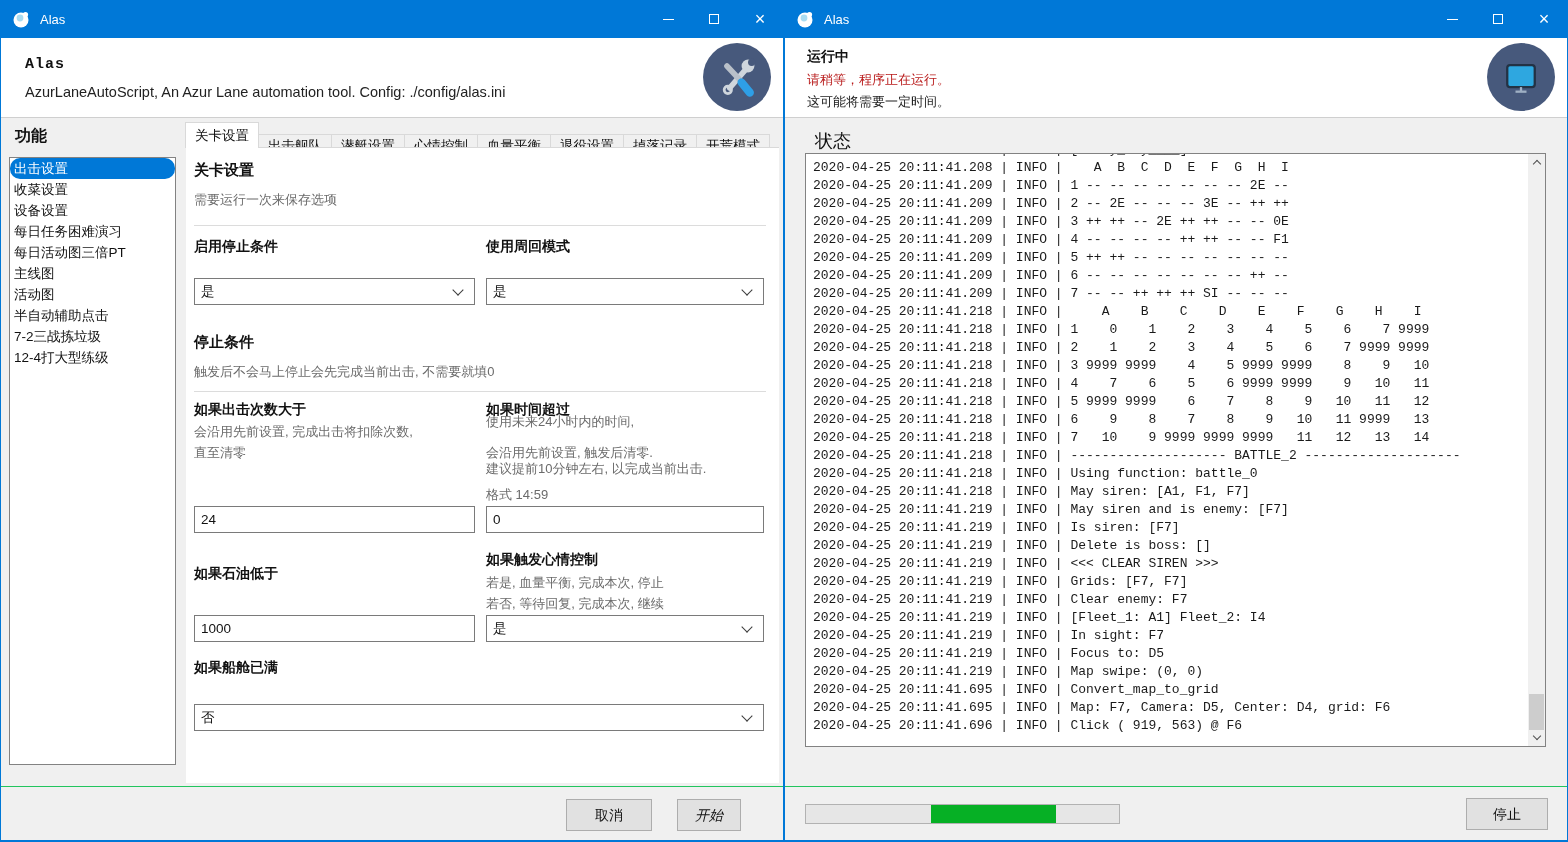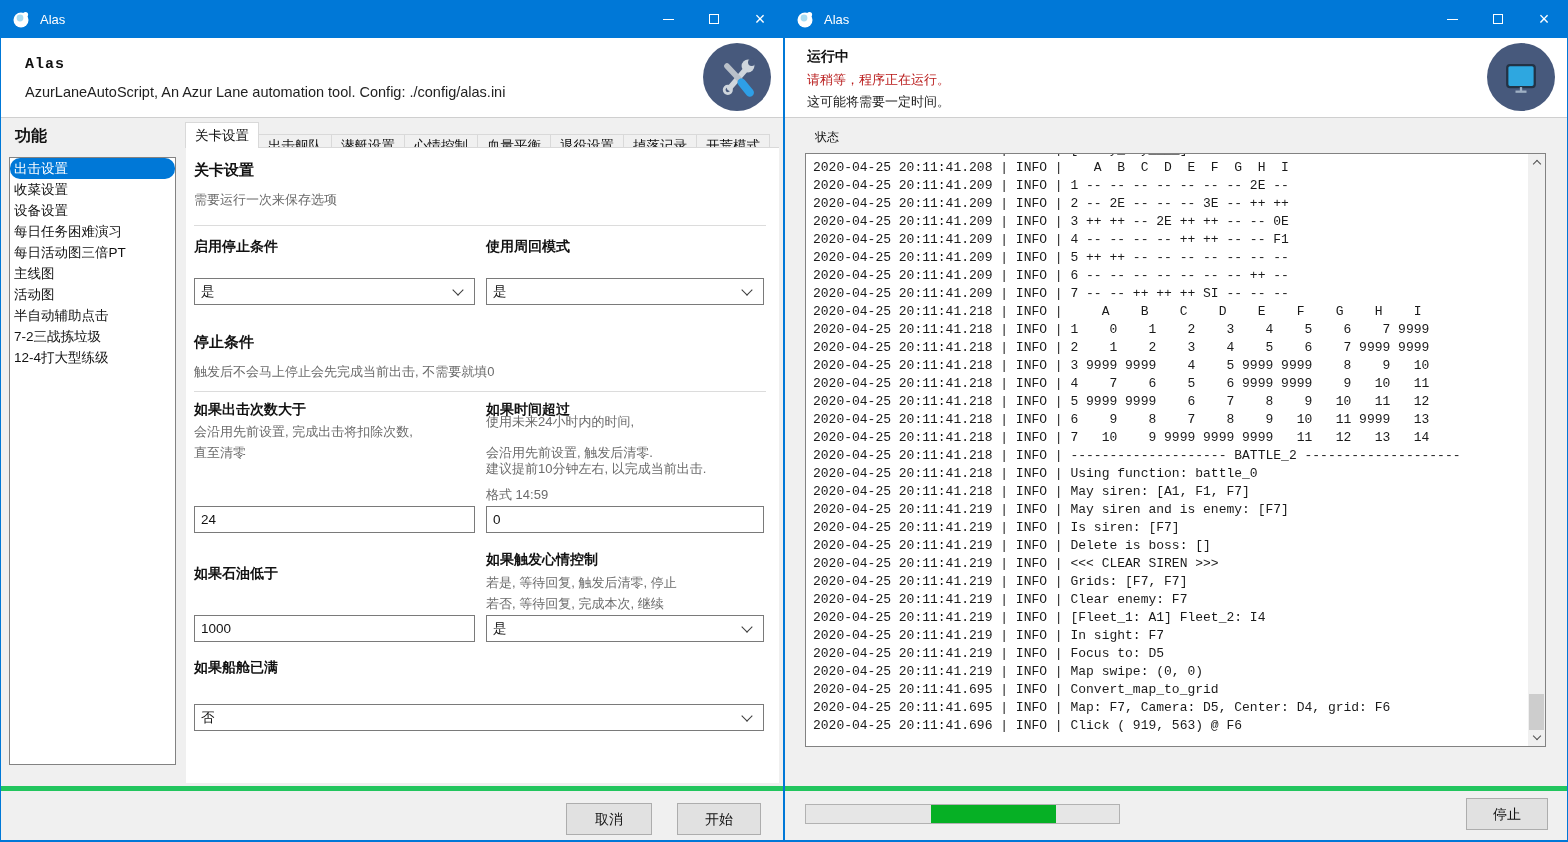--- a/index.html
+++ b/index.html
@@ -58,26 +58,26 @@
 
   .field { position:absolute; height:27px; border:1px solid #7a7a7a; background:#fff;
            font-size:13.5px; color:#111; padding-left:6px; font-family:"Liberation Sans",sans-serif; }
   input.field { outline:none; }
   .selectbox { display:flex; align-items:center; }
   .selectbox .val { flex:1; }
   .chev { width:8px; height:8px; border-right:1px solid #3c3c3c; border-bottom:1px solid #3c3c3c;
           transform:rotate(45deg); margin-right:12px; margin-top:-4px; }
 
   .footer { position:absolute; left:0; right:0; top:786px; bottom:0; background:#f0f0f0;
-            border-top:5px solid #22c55e; }
+            border-top:1px solid #22c55e; }
   .btn { position:absolute; top:12px; height:32px; background:#e1e1e1; border:1px solid #adadad;
          font-size:14px; color:#111; text-align:center; line-height:30px; cursor:default; }
 
   
-  .status-label { position:absolute; left:30px; top:129px; font-size:12px; color:#111; }
+  .status-label { position:absolute; left:30px; top:129px; font-size:18px; color:#111; }
   .logbox { position:absolute; left:20px; top:153px; width:741px; height:594px; background:#fff;
             border:1px solid #828282; overflow:hidden; }
   .loglines { position:absolute; left:7px; top:-13px; right:18px;
               font-family:"Liberation Mono","DejaVu Sans Mono",monospace; font-size:13px;
               line-height:18px; color:#1a1a1a; }
   .logline { white-space:pre; height:18px; }
   .vscroll { position:absolute; top:0; right:0; width:17px; height:592px; background:#f0f0f0; }
   .varrow { position:absolute; left:0; width:17px; height:17px; display:flex; align-items:center; justify-content:center; }
   .varrow .chev { margin:0; width:6px; height:6px; border-color:#505050; }
   .varrow.up { top:0; } .varrow.up .chev { transform:rotate(-135deg); margin-top:3px; }
@@ -184,38 +184,38 @@
       <div class="p-abs h2" style="left:300px; top:253px;">如果时间超过</div>
       <div class="p-abs desc" style="left:300px; top:263px;">使用未来24小时内的时间,</div>
       <div class="p-abs desc" style="left:300px; top:294px;">会沿用先前设置, 触发后清零.</div>
       <div class="p-abs desc" style="left:300px; top:310px;">建议提前10分钟左右, 以完成当前出击.</div>
       <div class="p-abs desc" style="left:300px; top:336px;">格式 14:59</div>
       <input class="field" style="left: 8px; top: 358px; width: 281px;" value="24">
       <input class="field" style="left: 300px; top: 358px; width: 278px;" value="0">
 
       <div class="p-abs h2" style="left:8px; top:389px;margin-top:28px;">如果石油低于</div>
       <div class="p-abs h2" style="left:300px; top:403px;">如果触发心情控制</div>
-      <div class="p-abs desc" style="left:300px; top:424px;">若是, 等待回复, 触发后清零, 停止</div>
+      <div class="p-abs desc" style="left:300px; top:424px;">若是, 血量平衡, 完成本次, 停止</div>
       <div class="p-abs desc" style="left:300px; top:445px;">若否, 等待回复, 完成本次, 继续</div>
       <input class="field" style="left: 8px; top: 467px; width: 281px;" value="1000">
       <div class="field selectbox" style="left:300px; top:467px; width:278px;">
         <span class="val">是</span>
         <span class="chev"></span>
       </div>
 
       <div class="p-abs h2" style="left:8px; top:511px;">如果船舱已满</div>
       <div class="field selectbox" style="left:8px; top:556px; width:570px;">
         <span class="val">否</span>
         <span class="chev"></span>
       </div>
     </div>
 
     <div class="footer">
       <div class="btn" style="left:565px; width:86px;">取消</div>
-      <div class="btn" style="left:676px; width:84px;">开始</div>
+      <div class="btn" style="left:676px; width:64px;font-style:italic;">开始</div>
     </div>
   </div>
 
   <div class="win" id="win-right">
 
     <div class="titlebar">
       <svg class="logo icon-svg" viewBox="0 0 20 20">
         <circle cx="9" cy="11" r="7.5" fill="#ffffff"></circle>
         <circle cx="13.5" cy="5.5" r="2.6" fill="#ffffff"></circle>
         <circle cx="8" cy="9" r="3.4" fill="#aadcf2"></circle>

